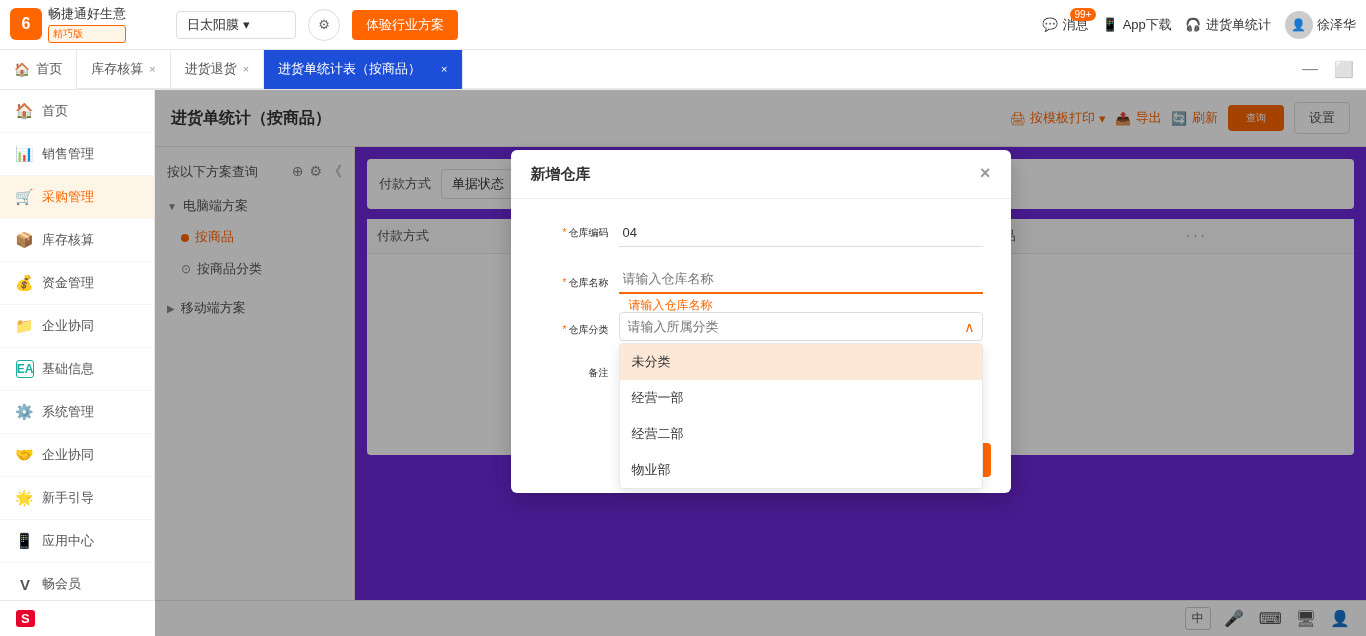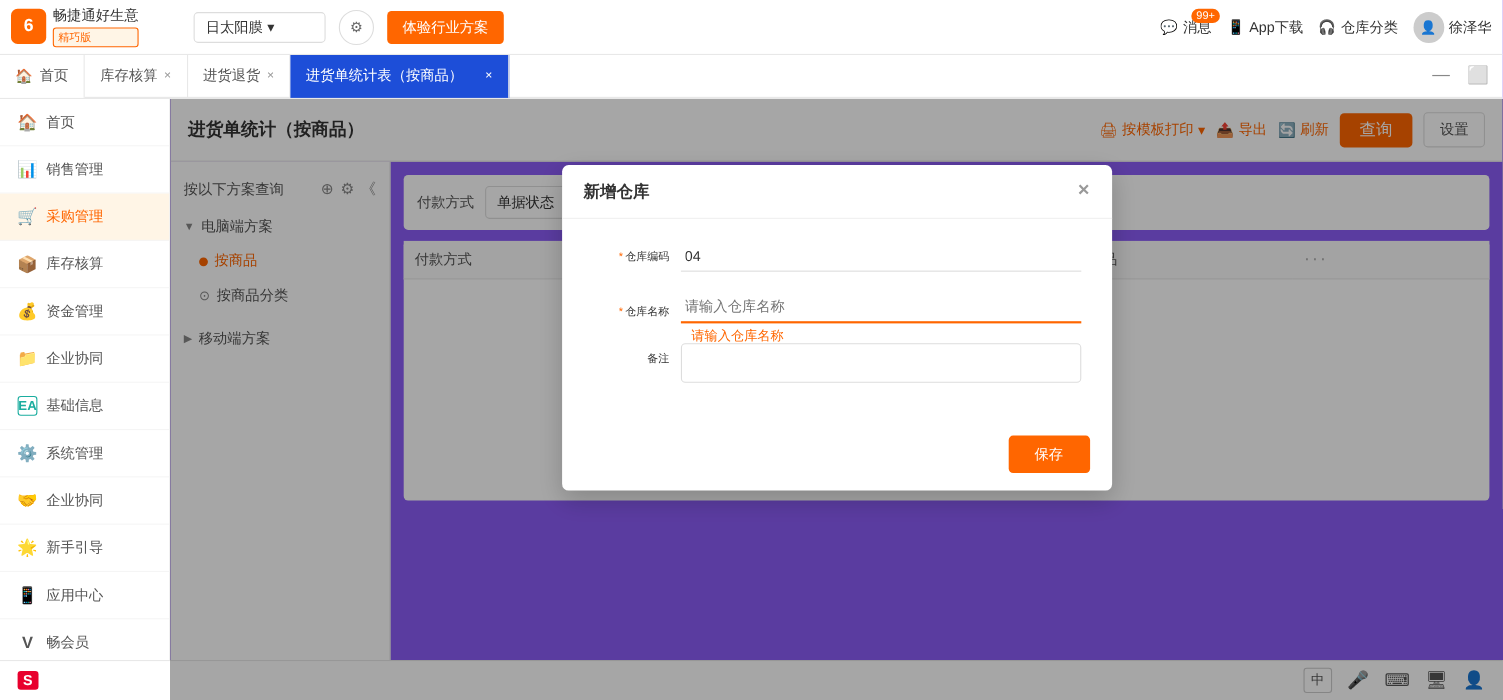--- a/index.html
+++ b/index.html
@@ -89,33 +89,33 @@
       padding: 12px 16px; cursor: pointer; color: #555; font-size: 13px;
       border-bottom: 1px solid #f5f5f5;
     }
     .sidebar-item.active { background: #fff5e6; color: #f60; }
     .sidebar-icon { width: 18px; height: 18px; display: flex; align-items: center; justify-content: center; font-size: 15px; }
     .sidebar-bottom { margin-top: auto; border-top: 1px solid #e8e8e8; }
 
     
     .content-area {
       flex: 1; overflow: hidden; position: relative;
-      background: #8b5cf6;
+      background: #6d28d9;
     }
     .content-header {
       background: #fff; padding: 12px 16px;
       display: flex; align-items: center; justify-content: space-between;
       border-bottom: 1px solid #e8e8e8;
     }
     .page-title { font-size: 16px; font-weight: bold; color: #333; }
     .header-actions { display: flex; align-items: center; gap: 10px; }
     .header-btn { display: flex; align-items: center; gap: 4px; font-size: 13px; color: #f60; cursor: pointer; }
     .query-btn {
       background: #f60; color: #fff; border: none; border-radius: 4px;
-      padding: 6px 18px; cursor: pointer; font-size: 15px; font-family: Liberation Serif, serif;
+      padding: 6px 18px; cursor: pointer; font-size: 10px; font-family: Liberation Serif, serif;
     }
     .set-btn {
       background: #fff; color: #555; border: 1px solid #ddd; border-radius: 4px;
       padding: 6px 14px; cursor: pointer; font-size: 13px;
     }
 
     .content-body { display: flex; height: calc(100% - 56px); }
 
     
     .left-panel {
@@ -275,21 +275,21 @@
       <span>💬</span>
       <span>消息</span>
       <span class="badge">99+</span>
     </div>
     <div class="nav-action">
       <span>📱</span>
       <span>App下载</span>
     </div>
     <div class="nav-action">
       <span>🎧</span>
-      <span>仓库分类</span>
+      <span>进货单统计</span>
     </div>
     <div class="user-area">
       <div class="avatar">👤</div>
       <span>徐泽华</span>
     </div>
   </div>
 </div>
 
 <div class="tab-bar">
   <div class="tab tab-home">
@@ -481,20 +481,38 @@
           <div class="form-row" style="flex-direction:column;">
             <div style="display:flex;align-items:center;width:100%;">
               <label class="form-label">
                 <span class="required">*</span><span>仓库名称</span>
               </label>
               <input class="form-input error-border" type="text" style="flex: 1 1 0%;" placeholder="请输入仓库名称">
             </div>
             <div class="error-msg">请输入仓库名称</div>
           </div>
 
+          <div class="form-row" style="flex-direction:column;">
+            <div style="display:flex;align-items:center;width:100%;position:relative;">
+              <label class="form-label">
+                <span class="required">*</span><span>仓库分类</span>
+              </label>
+              <div class="form-select-wrapper">
+                <input class="form-select-input" type="text" placeholder="请输入所属分类" style="">
+                <span class="select-up-icon">∧</span>
+                
+                <div class="dropdown-list">
+                  <div class="dropdown-item highlighted">未分类</div>
+                  <div class="dropdown-item">经营一部</div>
+                  <div class="dropdown-item">经营二部</div>
+                  <div class="dropdown-item">物业部</div>
+                </div>
+              </div>
+            </div>
+          </div>
 
           <div class="form-row">
             <label class="form-label">备注</label>
             <textarea class="textarea-input" style=""></textarea>
           </div>
         </div>
         <div class="dialog-footer">
           <button class="btn-save">保存</button>
         </div>
       </div>

